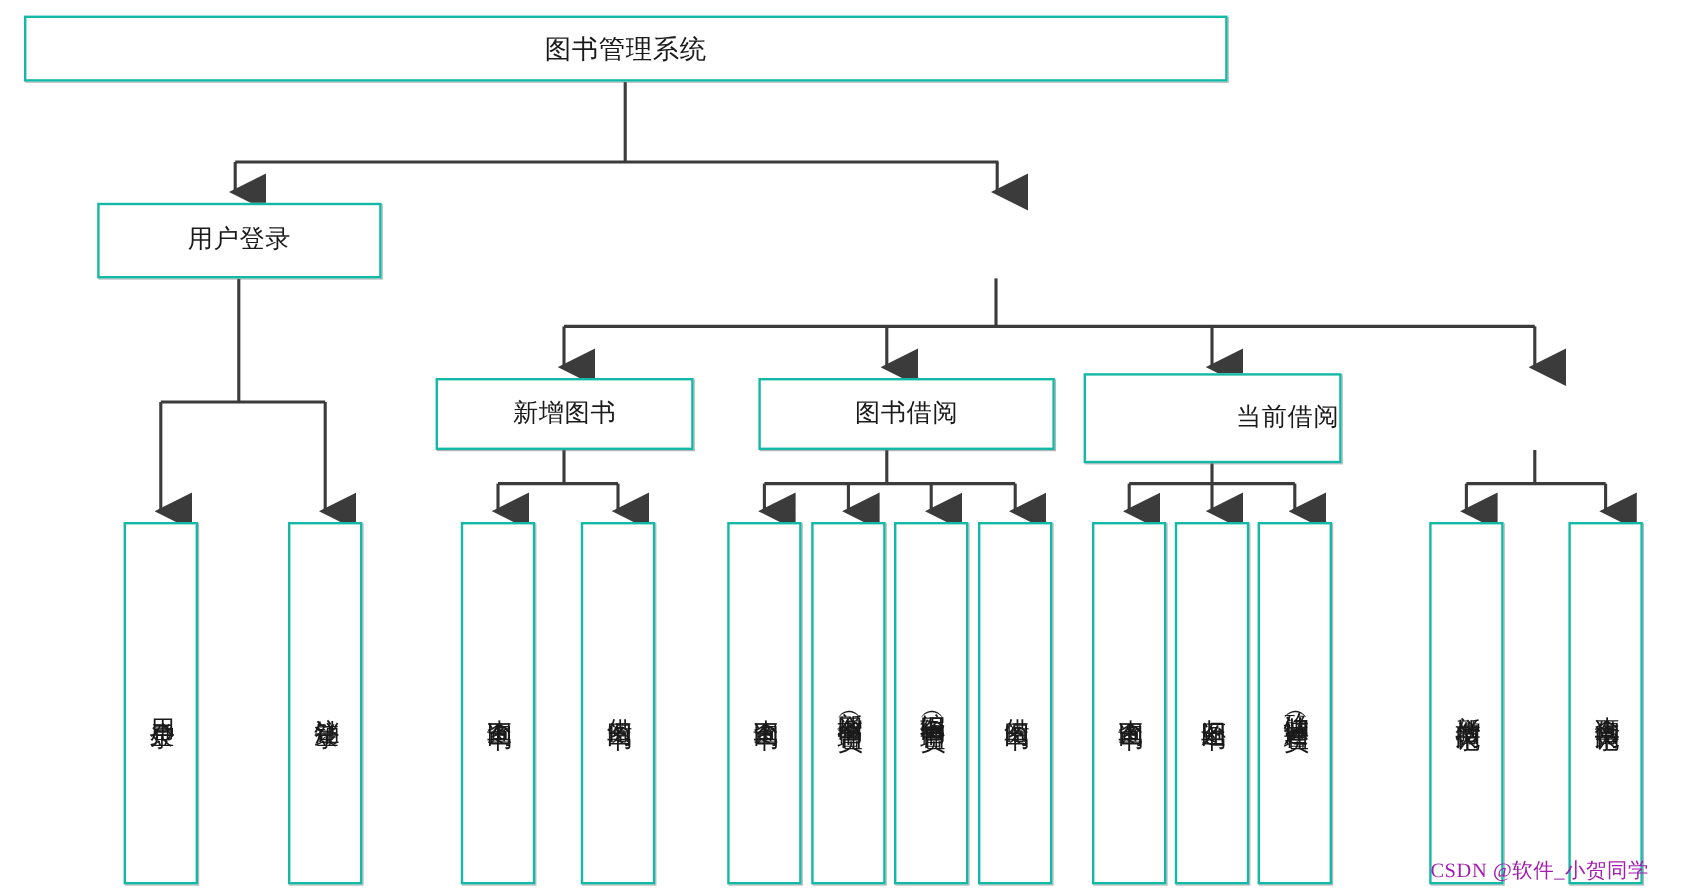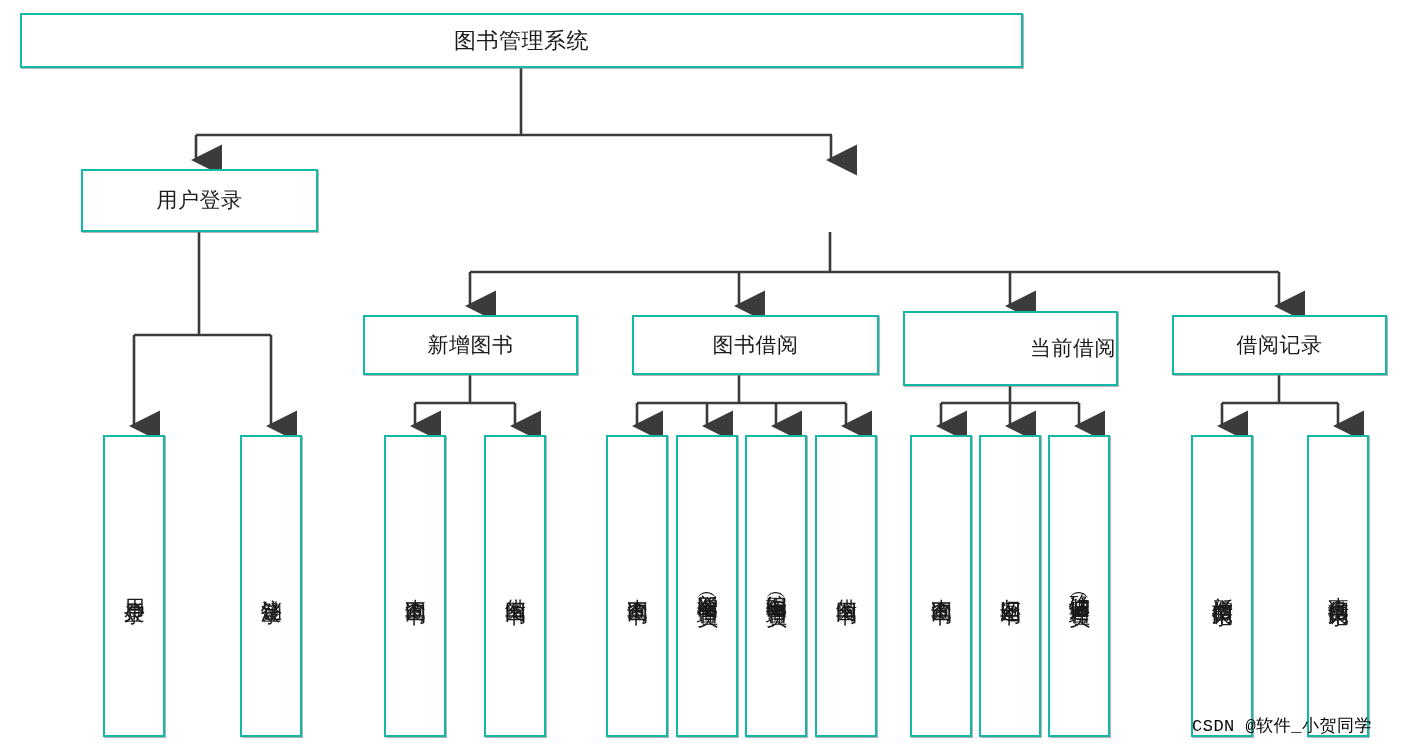--- a/index.html
+++ b/index.html
@@ -63,24 +63,24 @@
     font-size: 21px;
     line-height: 1.18;
     letter-spacing: 2px;
     max-height: 290px;
   }
   .watermark {
     position: absolute;
     left: 1192px;
     top: 714px;
     font-size: 17px;
-    color: #000000;
+    color: #a21caf;
     white-space: nowrap;
     letter-spacing: 0.5px;
-    font-family: Liberation Mono, monospace;
+    font-family: Liberation Serif, serif;
     text-align: right;
   }
 </style>
 </head>
 <body>
 
 <div id="canvas">
 
   <svg id="edges" viewBox="0 0 1405 747" width="1405" height="747">
     <defs>
@@ -142,23 +142,20 @@
 
   <div class="node horiz" style="left:363px; top:315px; width:215px; height:60px;">
     <span class="label">新增图书</span>
   </div>
   <div class="node horiz" style="left:632px; top:315px; width:247px; height:60px;">
     <span class="label">图书借阅</span>
   </div>
   <div class="node horiz" style="left:903px; top:311px; width:215px; height:75px;justify-content:flex-end;">
     <span class="label">当前借阅</span>
   </div>
-  <div class="node horiz" style="left:1172px; top:315px; width:215px; height:60px;">
-    <span class="label">借阅记录</span>
-  </div>
 
   <div class="node vert" style="left:103px; top:435px; width:62px; height:302px;">
     <span class="label">用户登录</span>
   </div>
   <div class="node vert" style="left:240px; top:435px; width:62px; height:302px;">
     <span class="label">注销登录</span>
   </div>
 
   <div class="node vert" style="left:384px; top:435px; width:62px; height:302px;">
     <span class="label">查询图书</span>

